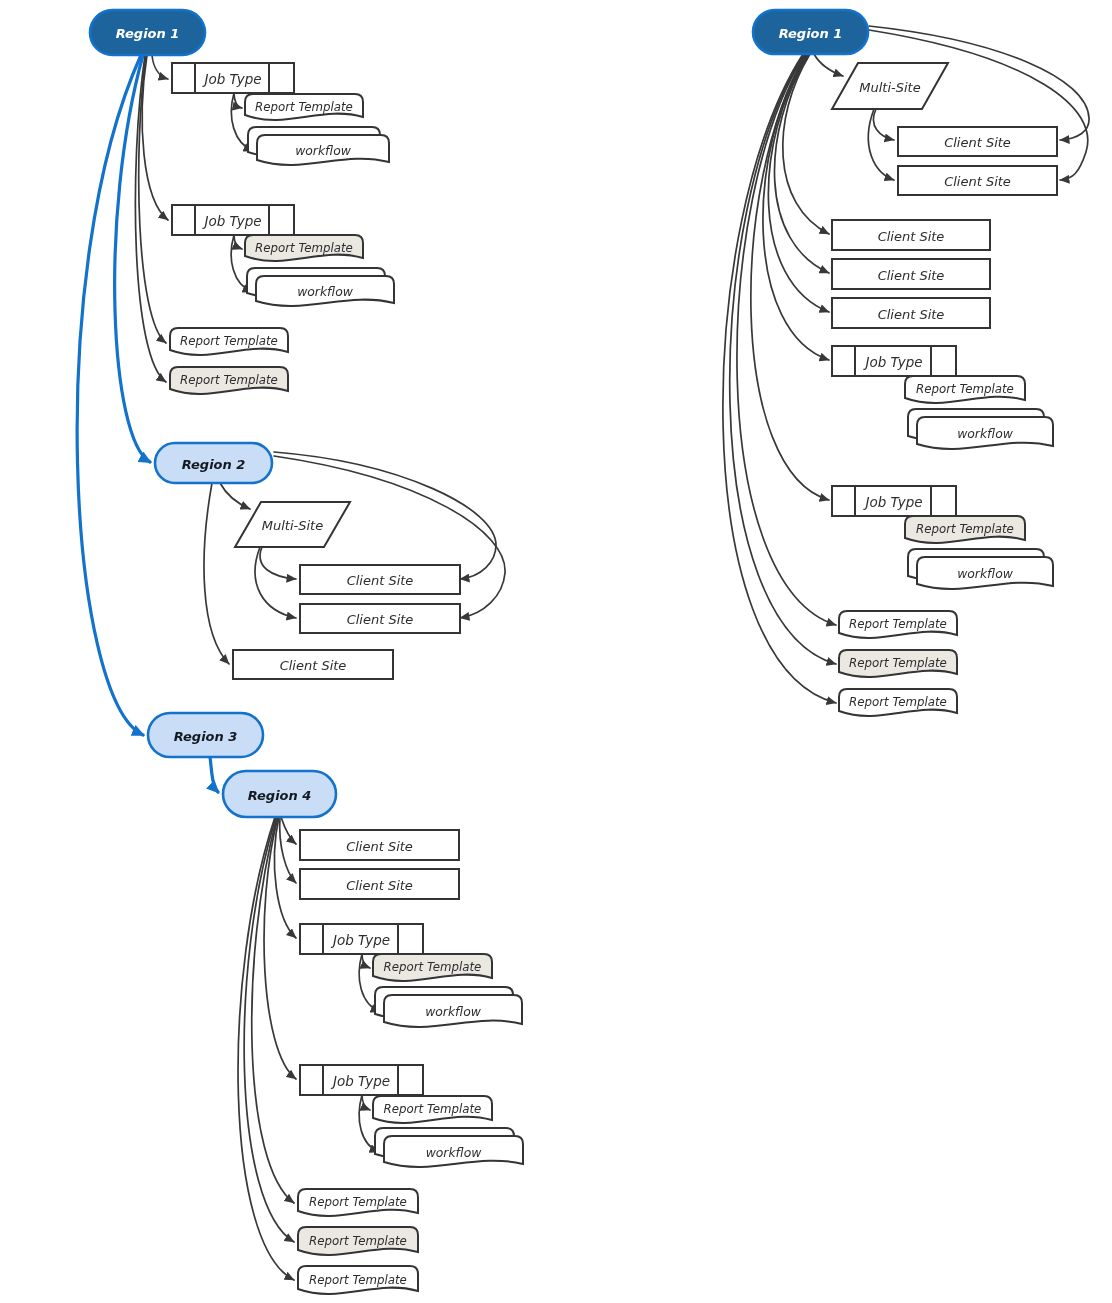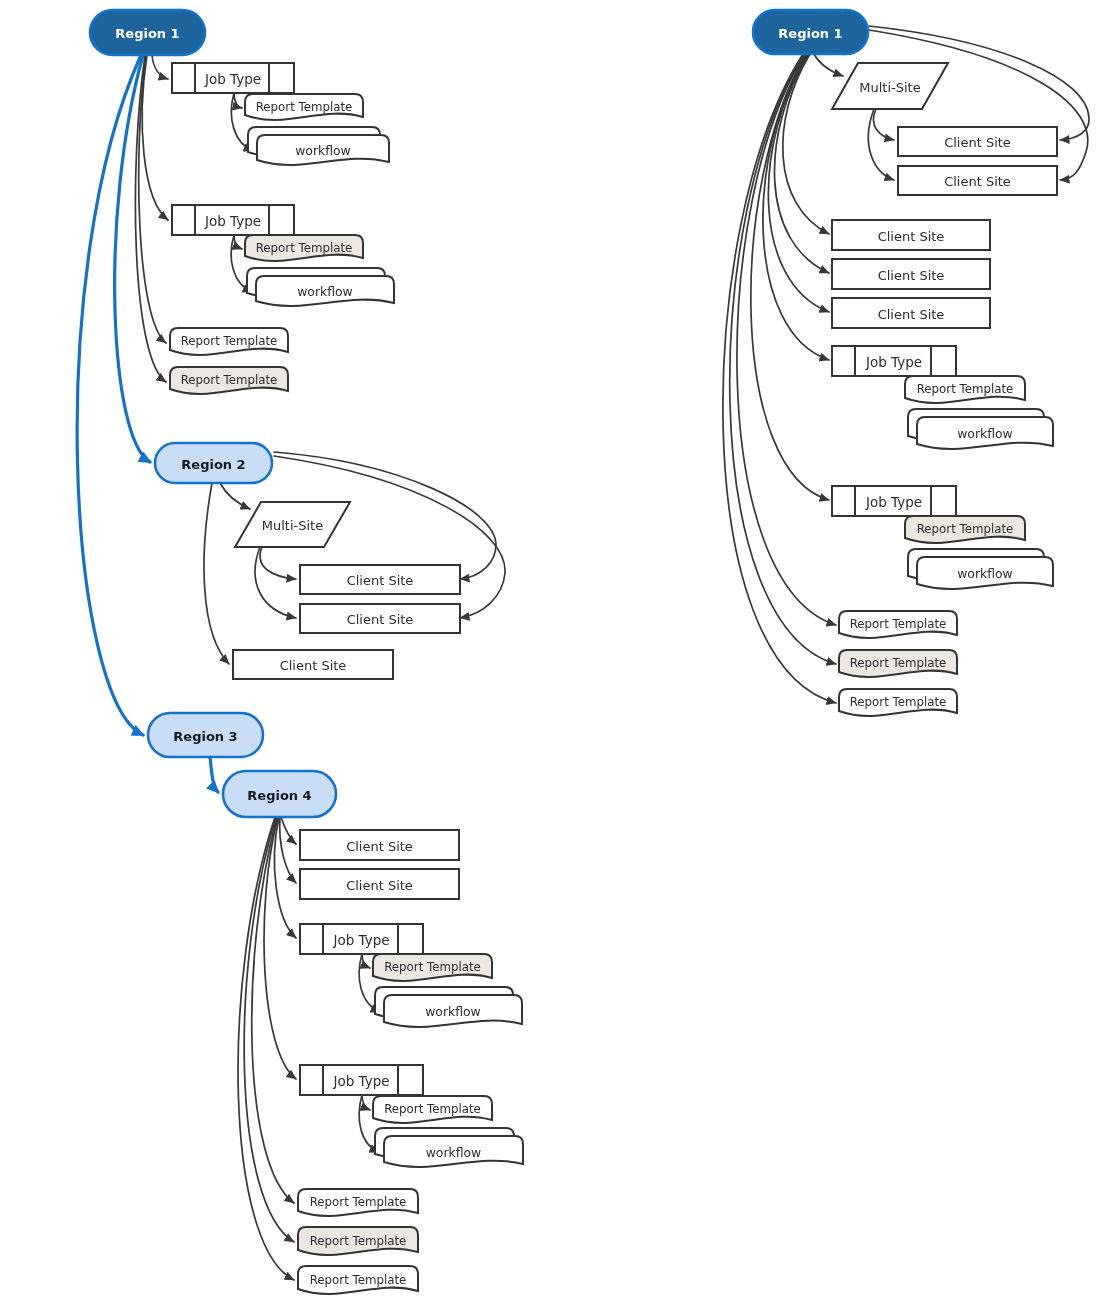--- a/index.html
+++ b/index.html
@@ -1,17 +1,17 @@
 <!DOCTYPE html>
 <html><head>
 <meta charset="utf-8">
 <style>
   html,body{margin:0;padding:0;background:#ffffff;}
   body{width:1112px;height:1303px;font-family:"DejaVu Sans","Liberation Sans",sans-serif;}
-  #diagram-wrap{position:relative;width:1112px;height:1303px;overflow:hidden;}
+  #diagram-wrap{position:relative;width:1112px;height:1303px;overflow:hidden;font-style:italic;}
   svg{display:block;}
   text{user-select:none;}
 </style>
 </head>
 <body>
 
 <div id="diagram-wrap">
   <svg id="diagram-svg" width="1112" height="1303" viewBox="0 0 1112 1303" xmlns="http://www.w3.org/2000/svg">
       <defs>
         <marker id="arrow-dark" markerUnits="userSpaceOnUse" markerWidth="11" markerHeight="9" refX="9.5" refY="4.5" orient="auto">

